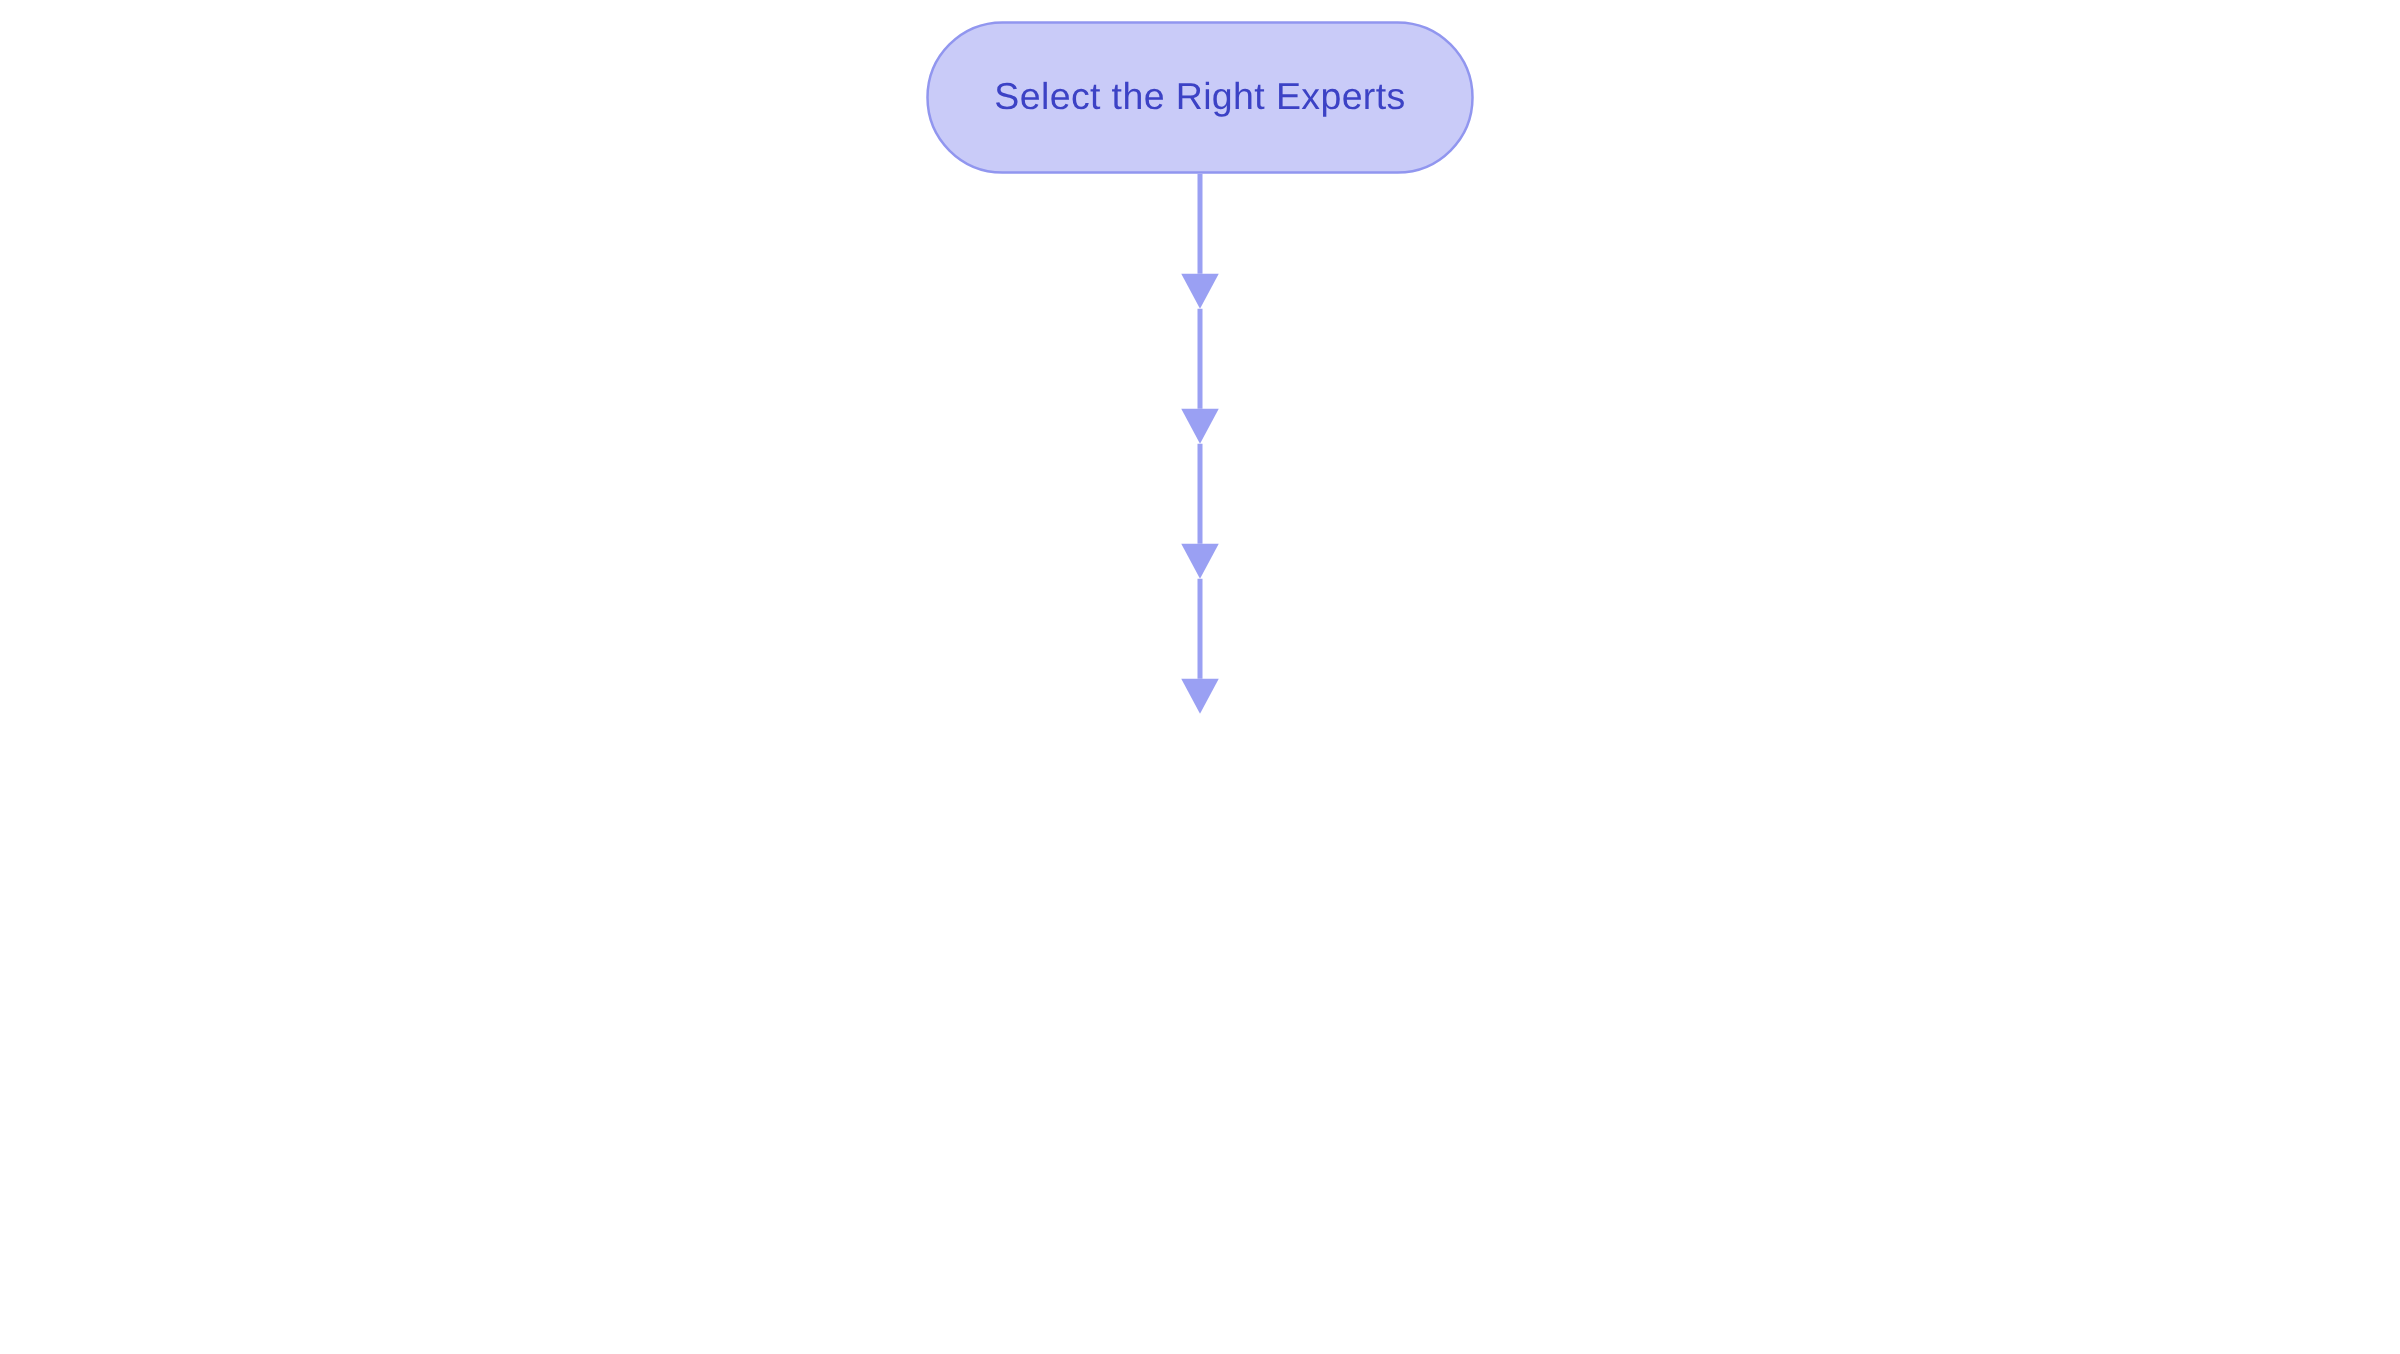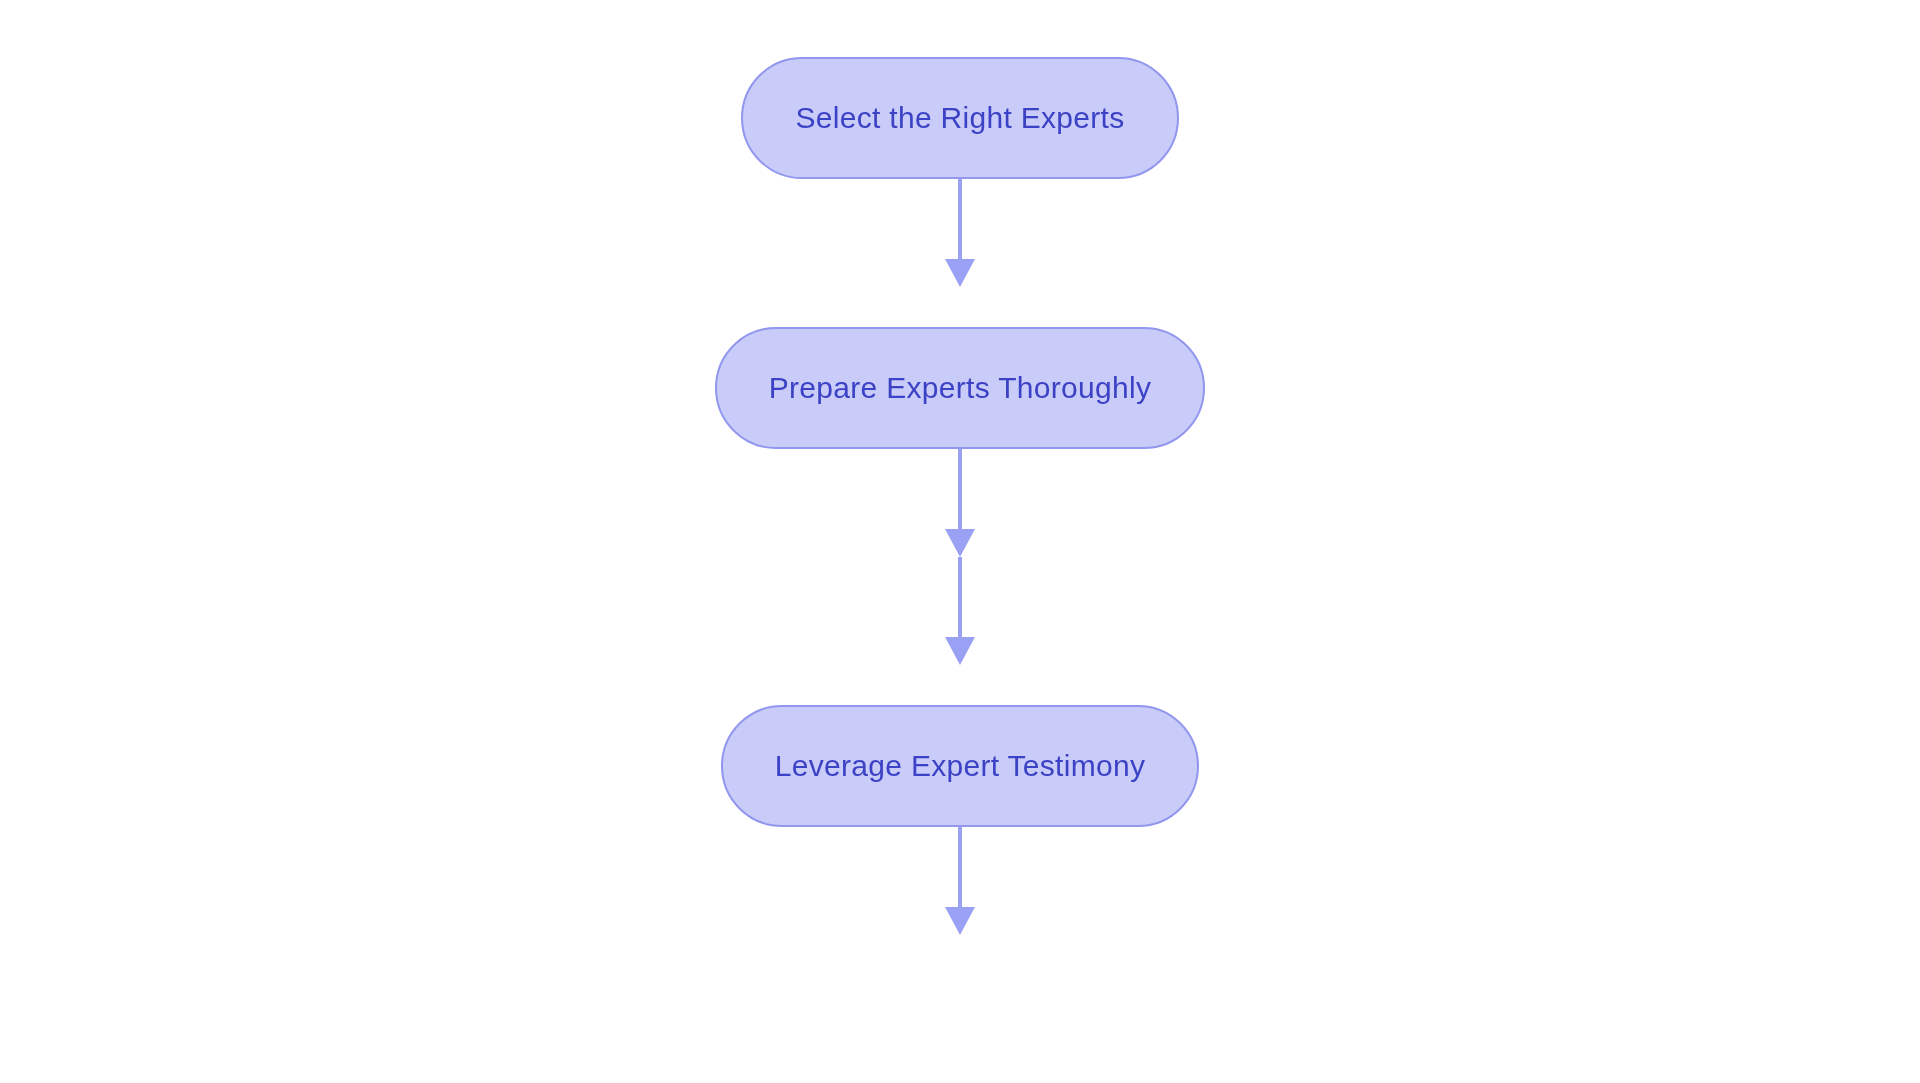--- a/index.html
+++ b/index.html
@@ -30,21 +30,20 @@
   .flow-node {
     height: 122px;
     padding: 0 52px;
     background: #c9cbf8;
     border: 2px solid #9196ef;
     border-radius: 61px;
     display: flex;
     align-items: center;
     justify-content: center;
     white-space: nowrap;
-    margin-top: 40px;
   }
 
   .flow-node-label {
     color: #3c42c5;
     font-size: 30px;
     font-weight: 500;
     letter-spacing: 0.3px;
   }
 
   .flow-arrow {
@@ -76,38 +75,32 @@
 
     <div class="flow-node">
       <span class="flow-node-label">Select the Right Experts</span>
     </div>
 
     <div class="flow-arrow">
       <div class="arrow-line"></div>
       <div class="arrow-head"></div>
     </div>
 
-    <div class="flow-node">
-      <span class="flow-node-label">Prepare Experts Thoroughly</span>
-    </div>
 
     <div class="flow-arrow">
       <div class="arrow-line"></div>
       <div class="arrow-head"></div>
     </div>
 
 
     <div class="flow-arrow">
       <div class="arrow-line"></div>
       <div class="arrow-head"></div>
     </div>
 
-    <div class="flow-node">
-      <span class="flow-node-label">Leverage Expert Testimony</span>
-    </div>
 
     <div class="flow-arrow">
       <div class="arrow-line"></div>
       <div class="arrow-head"></div>
     </div>
 
 
   </div>
 </div>
 

